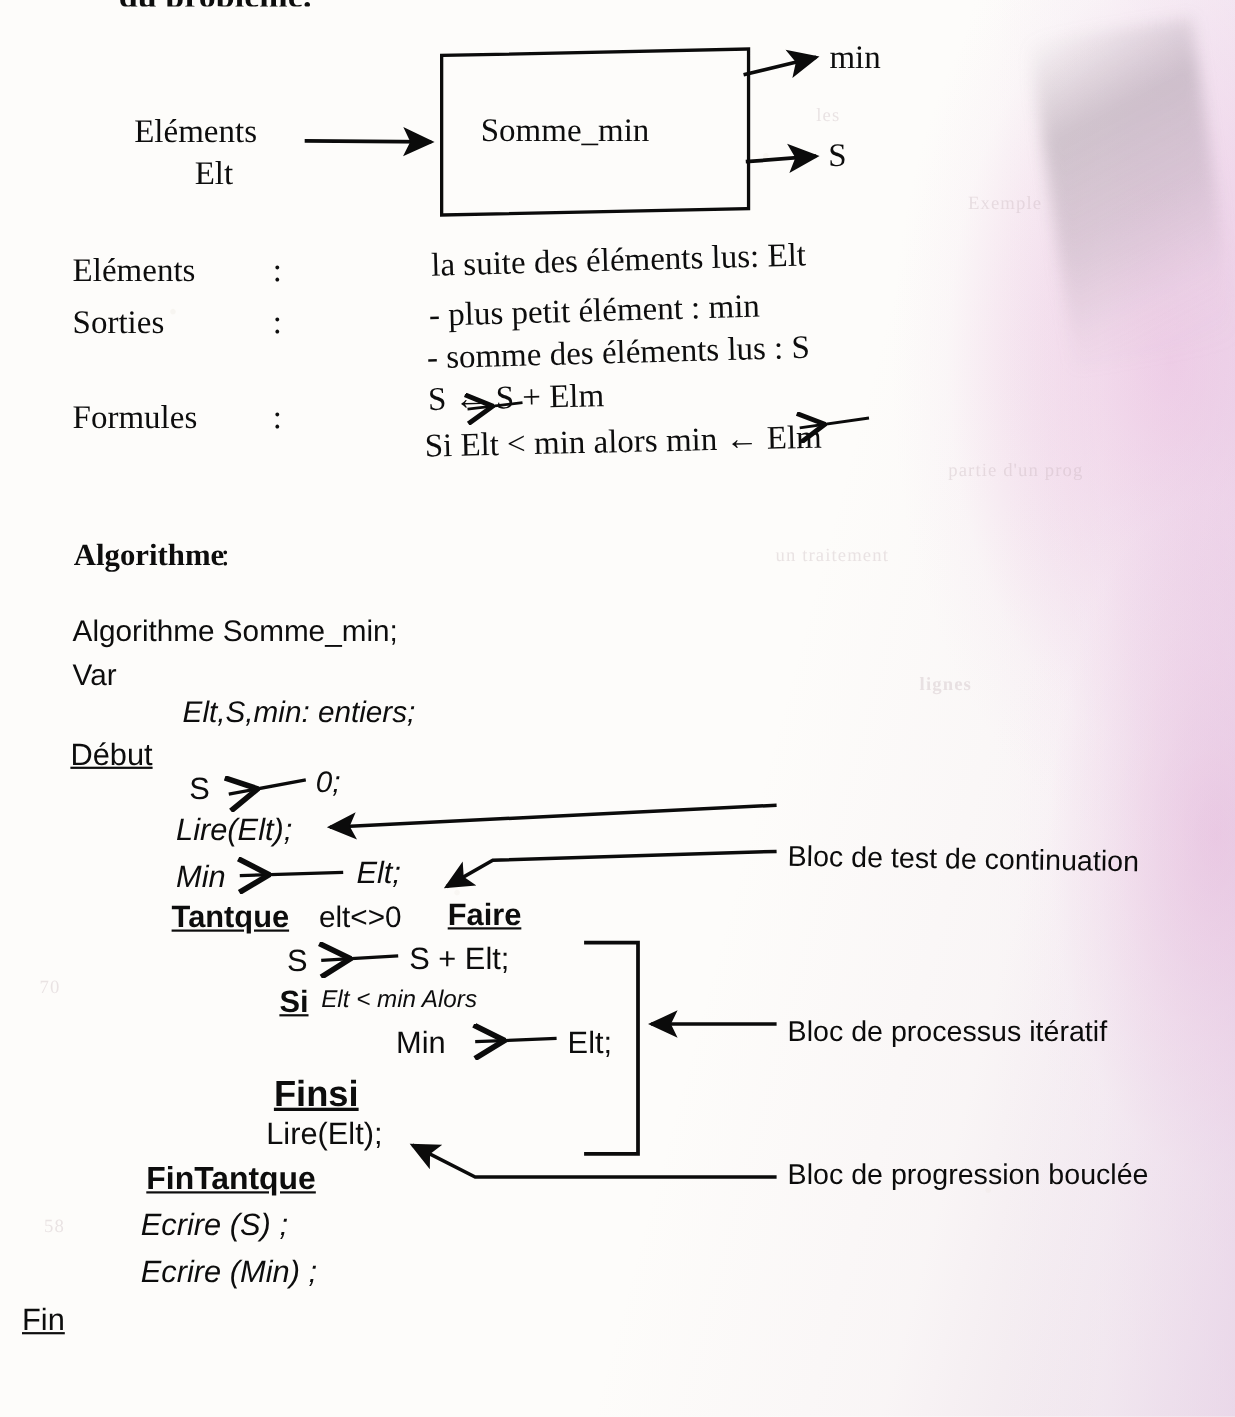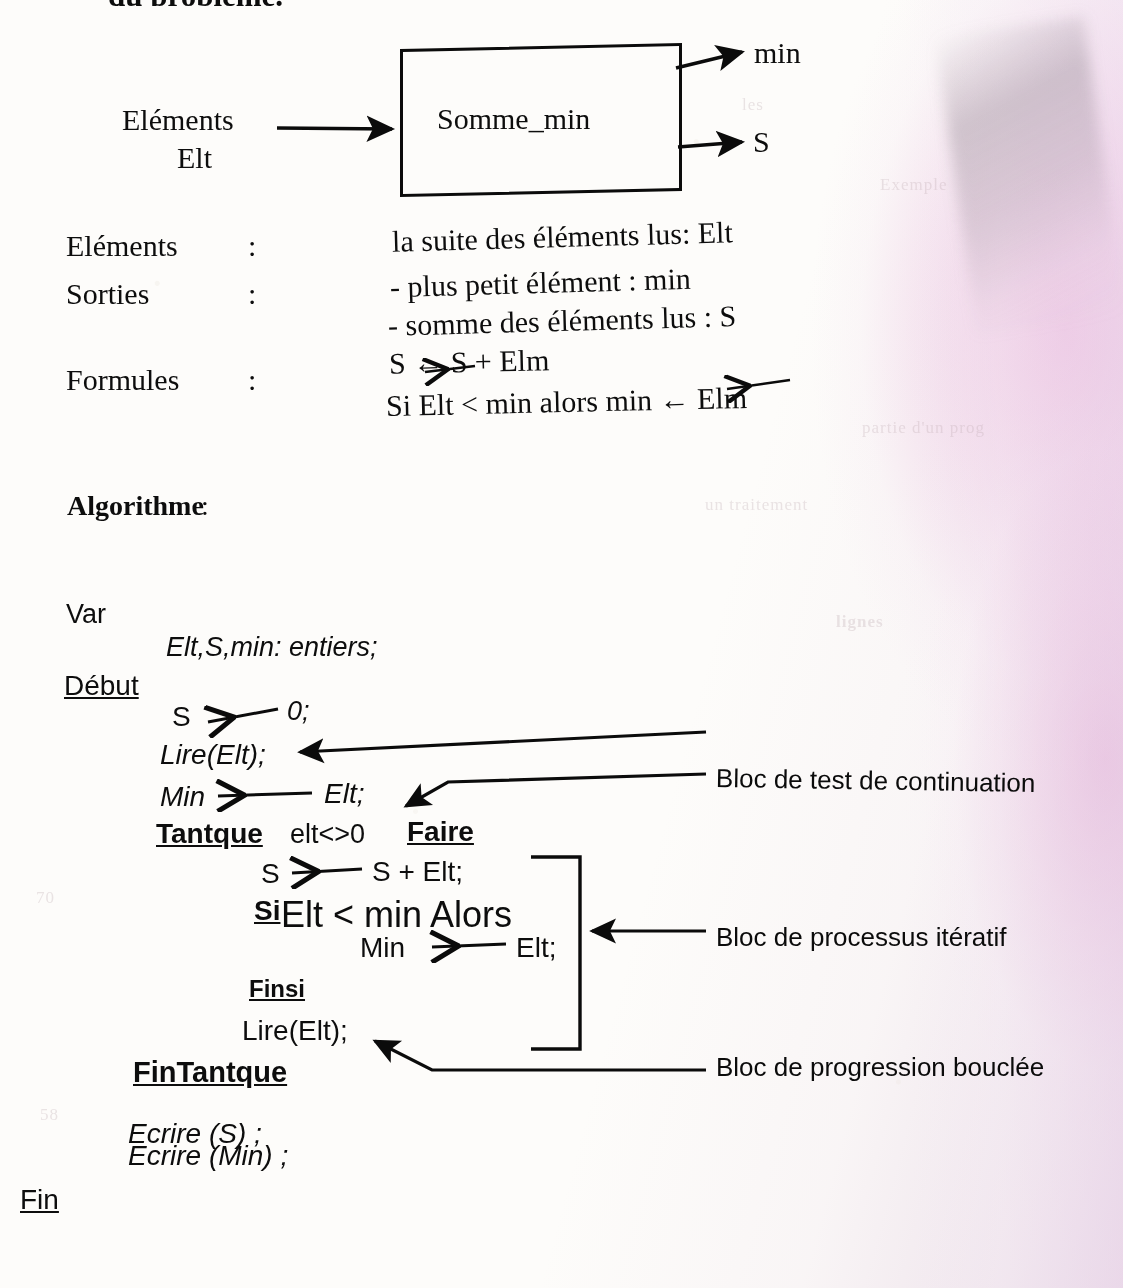--- a/index.html
+++ b/index.html
@@ -137,20 +137,21 @@
   <div class="t serif" style="left:388px;top:306px;font-size:30px;transform:rotate(-1.6deg);">- somme des éléments lus : S</div>
 
   <div class="t serif" style="left:66px;top:365px;font-size:30px;">Formules</div>
   <div class="t serif" style="left:248px;top:365px;font-size:30px;">:</div>
   <div class="t serif" style="left:389px;top:347px;font-size:30px;transform:rotate(-1.3deg);">S ← S + Elm</div>
   <div class="t serif" style="left:386px;top:387px;font-size:30px;transform:rotate(-1.3deg);">Si Elt &lt; min alors min ← Elm</div>
 
   <div class="t serif b" style="left:67px;top:492px;font-size:28px;">Algorithme</div>
   <div class="t serif" style="left:201px;top:492px;font-size:28px;">:</div>
 
+  <div class="t sans" style="left:66px;top:561px;font-size:27px;">Algorithme Somme_min;</div>
 
   <div class="t sans" style="left:66px;top:601px;font-size:27px;">Var</div>
 
   <div class="t sans i" style="left:166px;top:634px;font-size:27px;">Elt,S,min: entiers;</div>
 
   <div class="t sans u" style="left:64px;top:672px;font-size:28px;">Début</div>
 
   <div class="t sans" style="left:172px;top:703px;font-size:28px;">S</div>
   <div class="t sans i" style="left:287px;top:698px;font-size:27px;">0;</div>
 
@@ -160,32 +161,32 @@
   <div class="t sans i" style="left:324px;top:780px;font-size:28px;">Elt;</div>
 
   <div class="t sans b u" style="left:156px;top:820px;font-size:28px;">Tantque</div>
   <div class="t sans" style="left:290px;top:821px;font-size:27px;">elt&lt;&gt;0</div>
   <div class="t sans b u" style="left:407px;top:818px;font-size:28px;">Faire</div>
 
   <div class="t sans" style="left:261px;top:860px;font-size:28px;">S</div>
   <div class="t sans" style="left:372px;top:858px;font-size:28px;">S + Elt;</div>
 
   <div class="t sans b u" style="left:254px;top:897px;font-size:28px;">Si</div>
-  <div class="t sans" style="left:281px;top:897px;font-size:36px;">Elt &lt; min Alors</div>
+  <div class="t sans" style="left:292px;top:897px;font-size:22px;font-style:italic;">Elt &lt; min Alors</div>
 
   <div class="t sans" style="left:360px;top:934px;font-size:28px;">Min</div>
   <div class="t sans" style="left:516px;top:934px;font-size:28px;">Elt;</div>
 
-  <div class="t sans b u" style="left:249px;top:977px;font-size:24px;">Finsi</div>
+  <div class="t sans b u" style="left:249px;top:977px;font-size:33px;">Finsi</div>
 
   <div class="t sans" style="left:242px;top:1017px;font-size:28px;">Lire(Elt);</div>
 
   <div class="t sans b u" style="left:133px;top:1058px;font-size:29px;">FinTantque</div>
 
-  <div class="t sans i" style="left:128px;top:1100px;font-size:28px;margin-top:20px;">Ecrire (S) ;</div>
+  <div class="t sans i" style="left:128px;top:1100px;font-size:28px;">Ecrire (S) ;</div>
   <div class="t sans i" style="left:128px;top:1142px;font-size:28px;">Ecrire (Min) ;</div>
 
   <div class="t sans u" style="left:20px;top:1186px;font-size:28px;">Fin</div>
 
   <div class="annot" style="left:716px;top:763px;transform:rotate(0.9deg);transform-origin:left center;">Bloc de test de continuation</div>
   <div class="annot" style="left:716px;top:922px;">Bloc de processus itératif</div>
   <div class="annot" style="left:716px;top:1052px;">Bloc de progression bouclée</div>
 
 
   <svg class="lines" viewBox="0 0 1123 1288">

